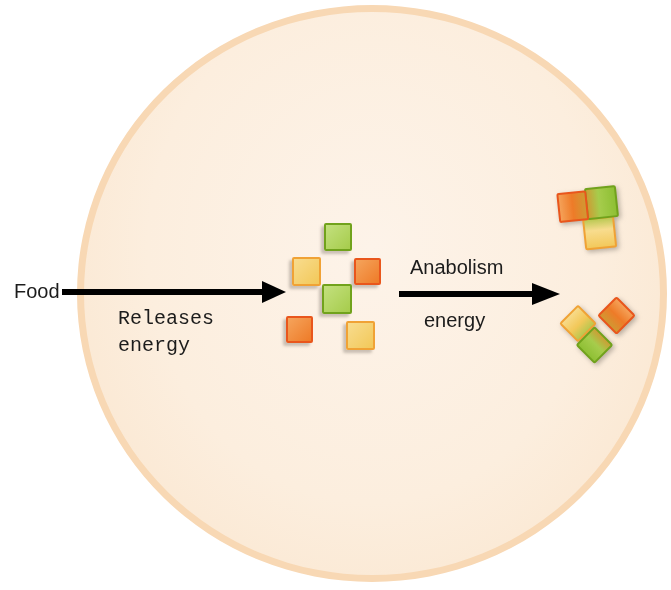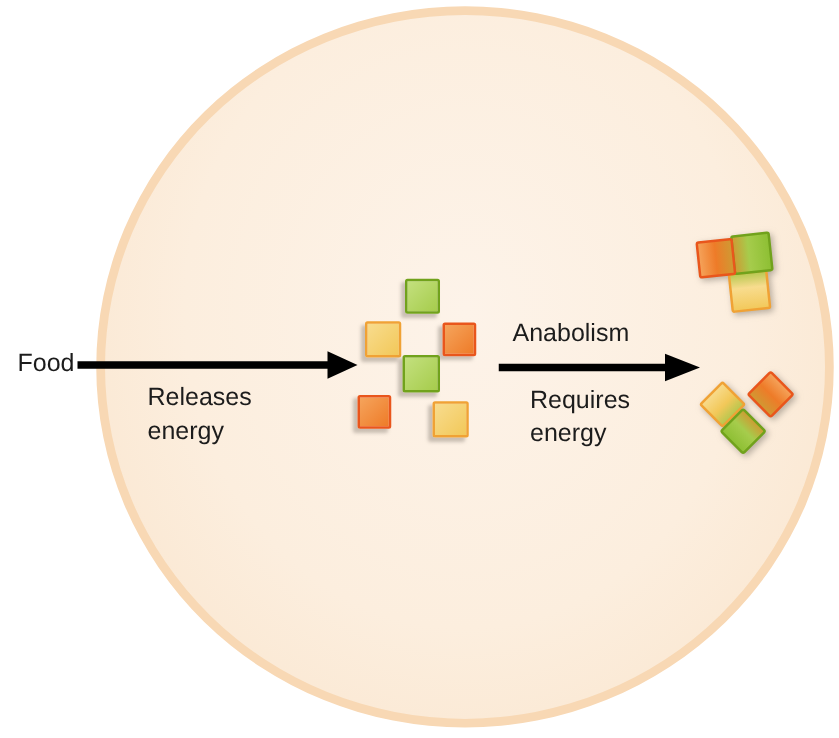--- a/index.html
+++ b/index.html
@@ -12,21 +12,21 @@
     position:absolute;left:77px;top:5px;width:590px;height:577px;
     border-radius:50%;
     border:7px solid #f8d8b4;
     box-sizing:border-box;
     background:radial-gradient(ellipse at 50% 42%, #fdf3e9 0%, #fceede 55%, #fae6cf 88%, #f9e2c8 100%);
   }
   
   .lbl{position:absolute;font-size:20px;line-height:20px;white-space:nowrap;}
   #food-label{left:14px;top:281px;}
   #catabolism-title{left:112px;top:259px;}
-  #catabolism-note{left:118px;top:305px;line-height:27px;}
+  #catabolism-note{left:118px;top:305px;line-height:27px;font-family:Liberation Mono, monospace;}
   #anabolism-title{left:410px;top:257px;}
   #anabolism-note{left:424px;top:307px;line-height:27px;}
   .note-line{display:block;}
   
   .shaft{position:absolute;height:6px;background:#000;}
   .head{position:absolute;width:0;height:0;border-top:11px solid transparent;border-bottom:11px solid transparent;}
   #arrow1-shaft{left:62px;top:289px;width:202px;}
   #arrow1-head{left:262px;top:281px;border-left:24px solid #000;}
   #arrow2-shaft{left:399px;top:291px;width:135px;}
   #arrow2-head{left:532px;top:283px;border-left:28px solid #000;}
@@ -61,21 +61,20 @@
       <div class="sq" style="left: 354px; top: 258px; width: 27px; height: 27px; border-color: rgb(233, 86, 28); background: linear-gradient(135deg, rgb(245, 164, 92), rgb(238, 123, 40));"></div>
       <div class="sq" style="left: 322px; top: 284px; width: 30px; height: 30px; border-color: rgb(113, 162, 28); background: linear-gradient(135deg, rgb(195, 224, 126), rgb(166, 204, 76));"></div>
       <div class="sq" style="left: 286px; top: 316px; width: 27px; height: 27px; border-color: rgb(233, 86, 28); background: linear-gradient(135deg, rgb(245, 164, 92), rgb(238, 123, 40));"></div>
       <div class="sq" style="left: 346px; top: 321px; width: 29px; height: 29px; border-color: rgb(240, 162, 53); background: linear-gradient(135deg, rgb(248, 220, 142), rgb(242, 200, 89));"></div>
     </div>
 
   <div class="shaft" id="arrow2-shaft"></div>
   <div class="head" id="arrow2-head"></div>
   <div class="lbl" id="anabolism-title">Anabolism</div>
   <div class="lbl" id="anabolism-note">
-    <span class="note-line">Requires</span>
     <span class="note-line">energy</span>
   </div>
 
   <svg class="macro-svg" id="macro-l" width="80" height="75" viewBox="0 0 80 75">
     <defs>
       <linearGradient id="lgO" x1="0" y1="0" x2="1" y2="0">
         <stop offset="0" stop-color="#f5a45c"></stop>
         <stop offset="0.5" stop-color="#ee7b28"></stop>
         <stop offset="1" stop-color="#cf9a33"></stop>
       </linearGradient>

